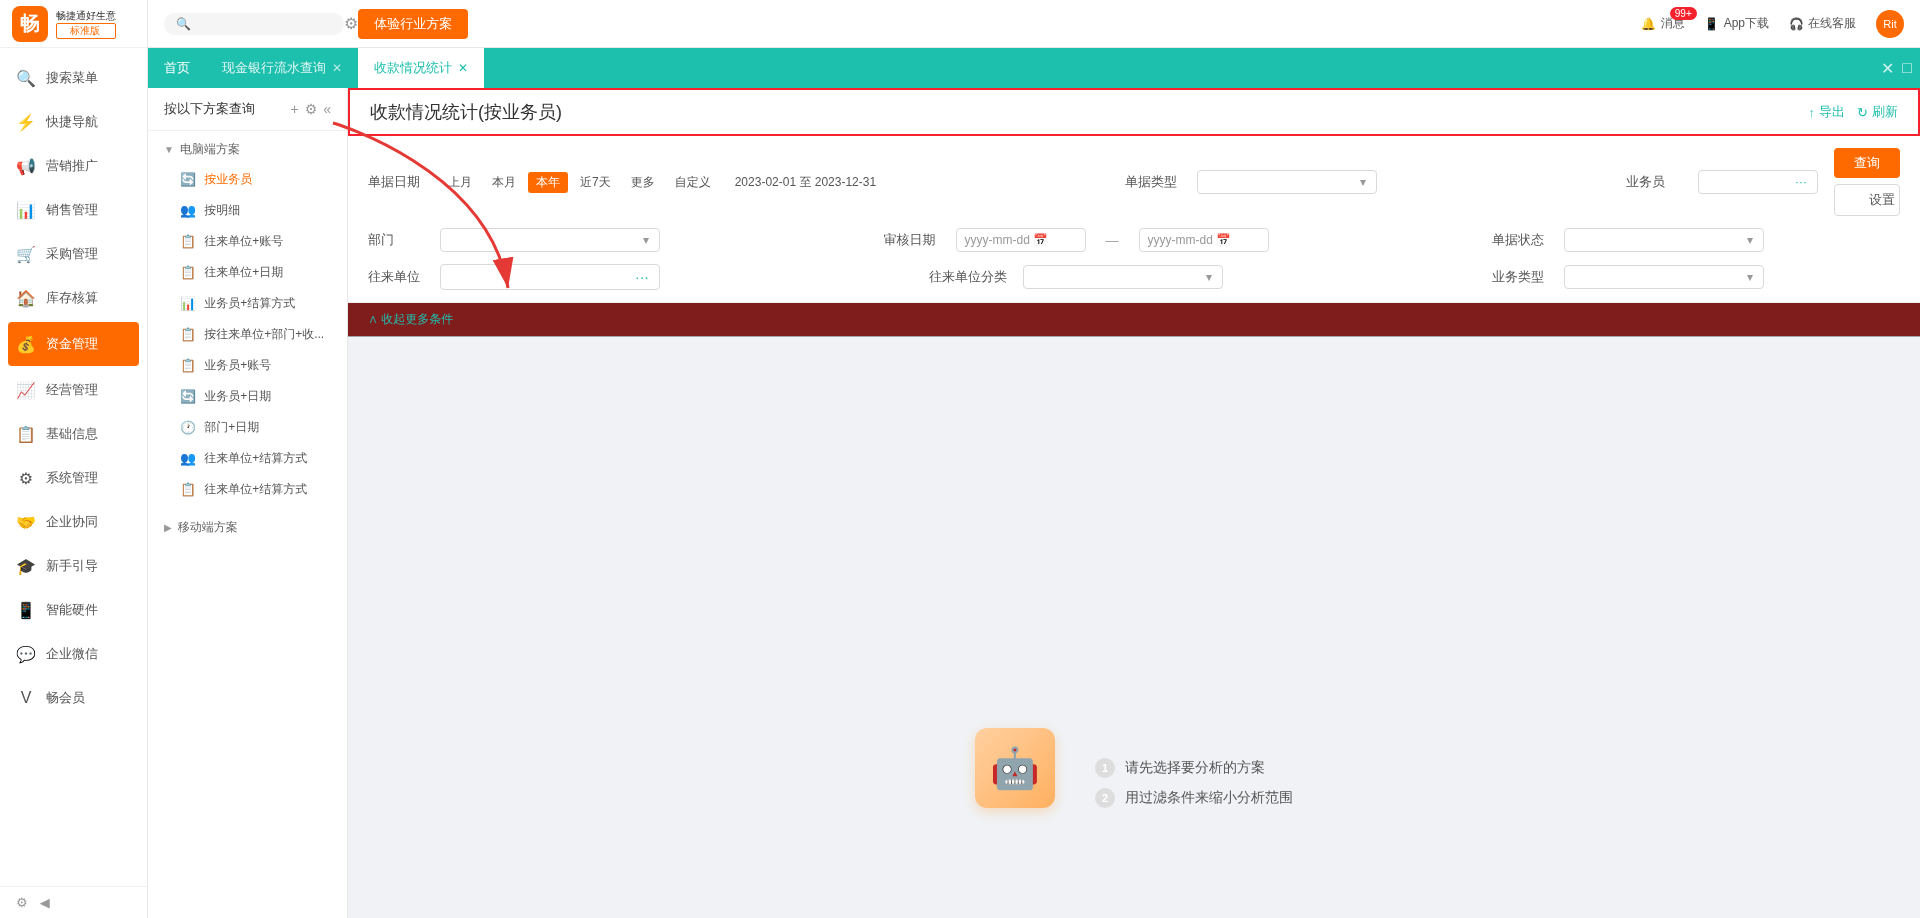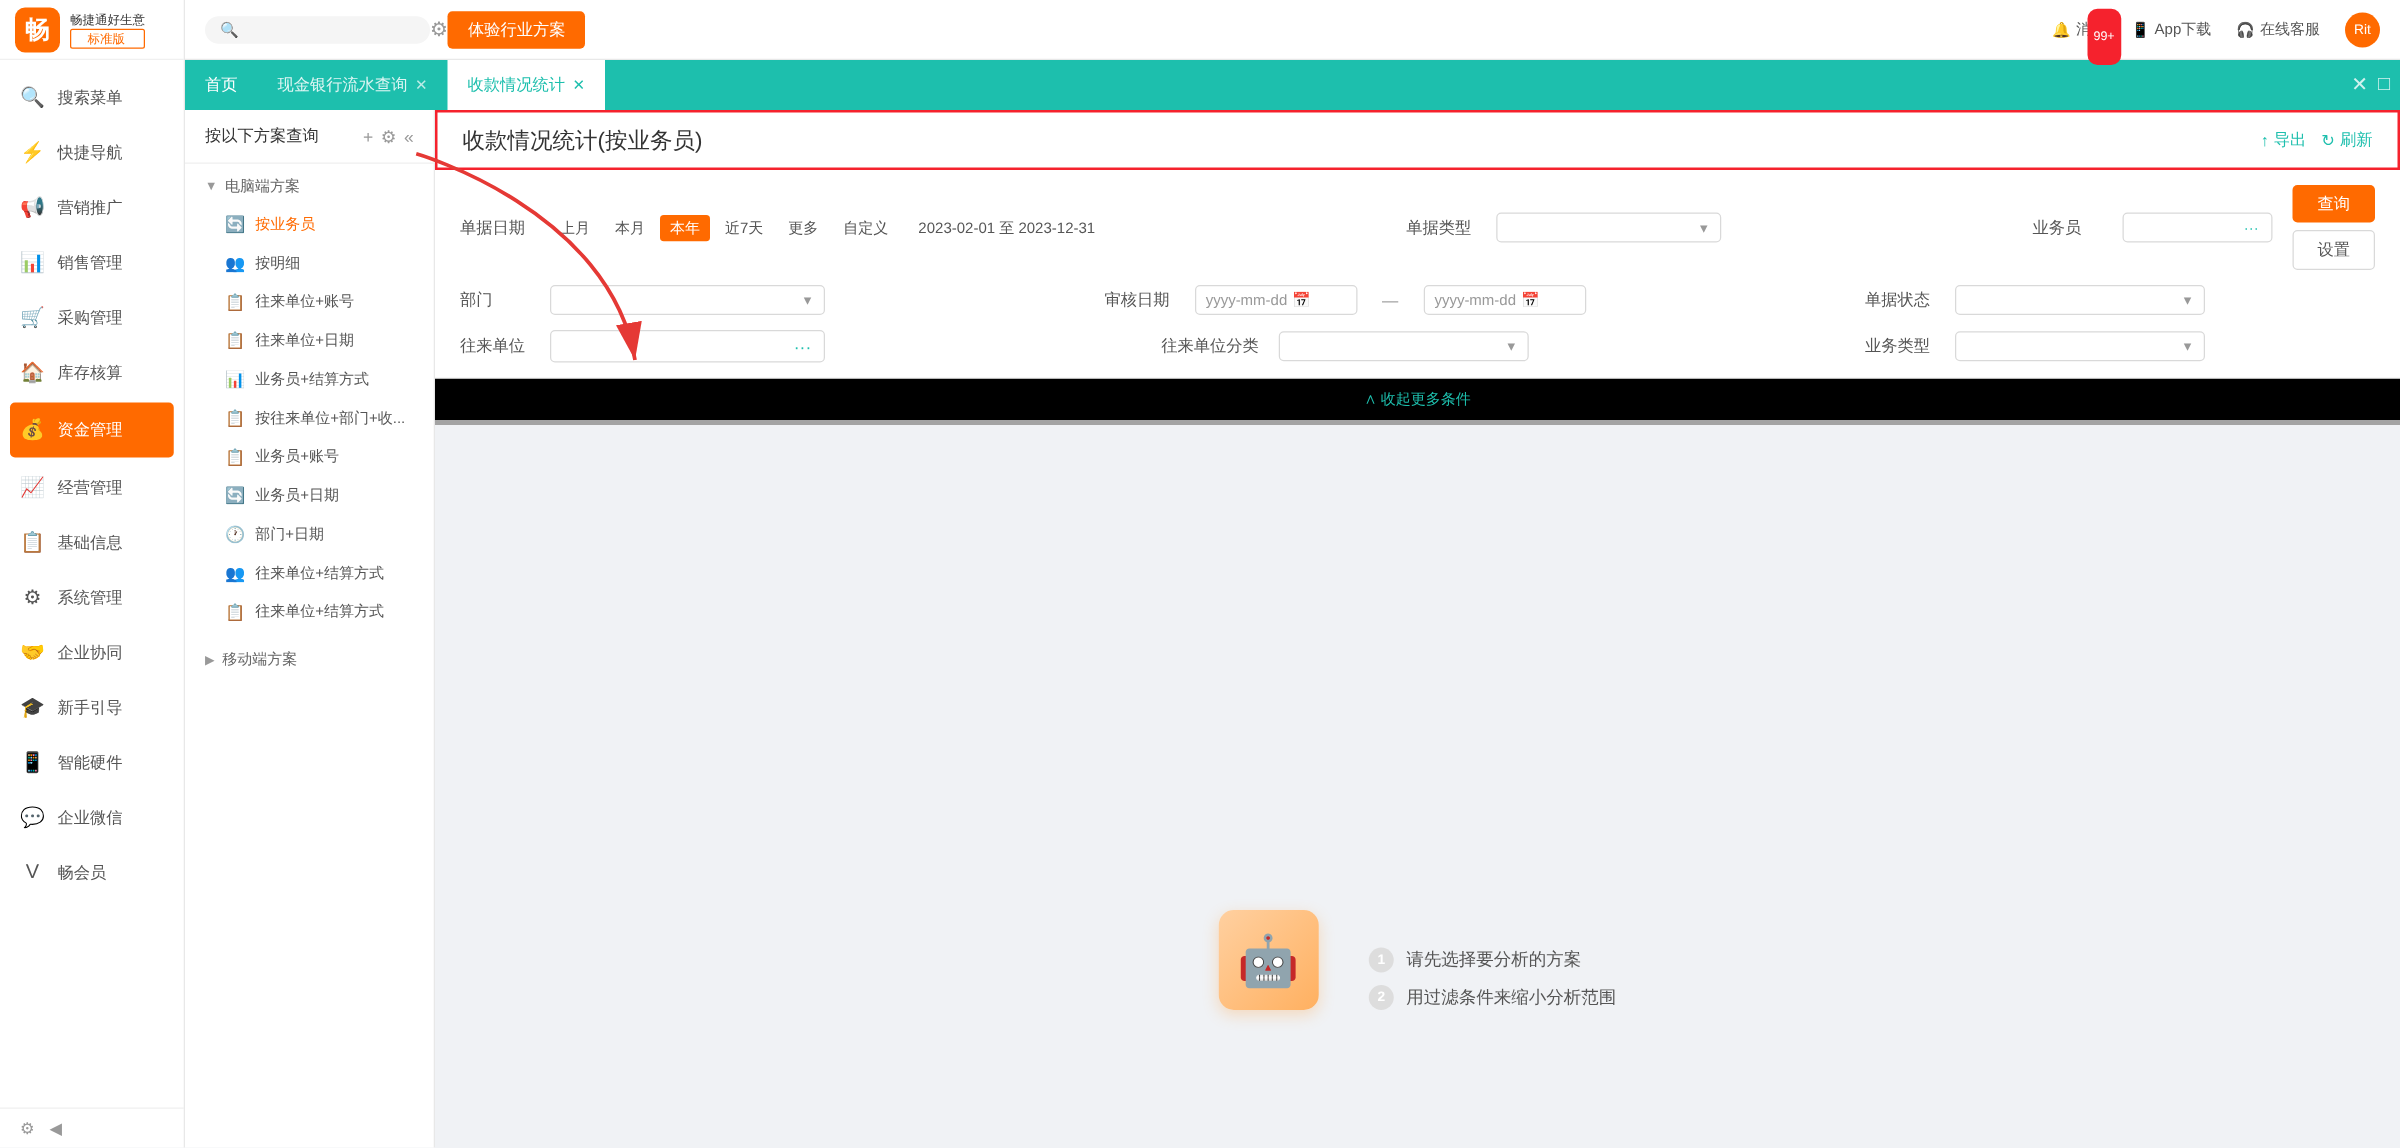--- a/index.html
+++ b/index.html
@@ -40,21 +40,21 @@
       align-items: center;
       gap: 20px;
       margin-left: auto;
     }
     .notif-item { display: flex; align-items: center; gap: 4px; color: #555; font-size: 12px; cursor: pointer; position: relative; }
     .badge-red {
       background: #f5222d;
       color: white;
       border-radius: 8px;
       font-size: 10px;
-      padding: 17px 5px;
+      padding: 1px 5px;
       position: absolute;
       top: -8px; right: -12px;
     }
     .user-avatar {
       width: 28px; height: 28px;
       background: #ff6a00;
       border-radius: 50%;
       color: white;
       display: flex; align-items: center; justify-content: center;
       font-size: 11px;
@@ -250,24 +250,24 @@
       border-radius: 4px;
       padding: 4px 8px;
       color: #999; font-size: 12px;
       display: flex; align-items: center; gap: 4px;
       min-width: 130px;
     }
     .more-dots { color: #1dbfad; font-size: 14px; cursor: pointer; }
 
     
     .collapse-bar {
-      background: #000000;
+      background: #7f1d1d;
       padding: 8px 20px;
-      display: flex; justify-content: center;
-      border-bottom: 4px solid #a3a3a3;
+      display: flex; justify-content: flex-start;
+      border-bottom: 1px solid #a3a3a3;
     }
     .collapse-btn {
       display: flex; align-items: center; gap: 4px;
       color: #1dbfad; font-size: 12px; cursor: pointer;
     }
 
     
     .result-area {
       flex: 1;
       background: #f0f2f5;
@@ -317,23 +317,24 @@
       border-radius: 4px;
       padding: 6px 20px;
       font-size: 13px;
       cursor: pointer;
     }
     .settings-btn {
       background: #fff;
       color: #555;
       border: 1px solid #d9d9d9;
       border-radius: 4px;
-      padding: 6px 16px;
+      padding: 6px 4px;
       font-size: 13px;
       cursor: pointer;
+      text-align: right;
     }
 
     
     .overlay-svg {
       position: fixed;
       top: 88px; left: 148px; right: 0; bottom: 0;
       pointer-events: none;
       z-index: 200;
     }
   </style>

